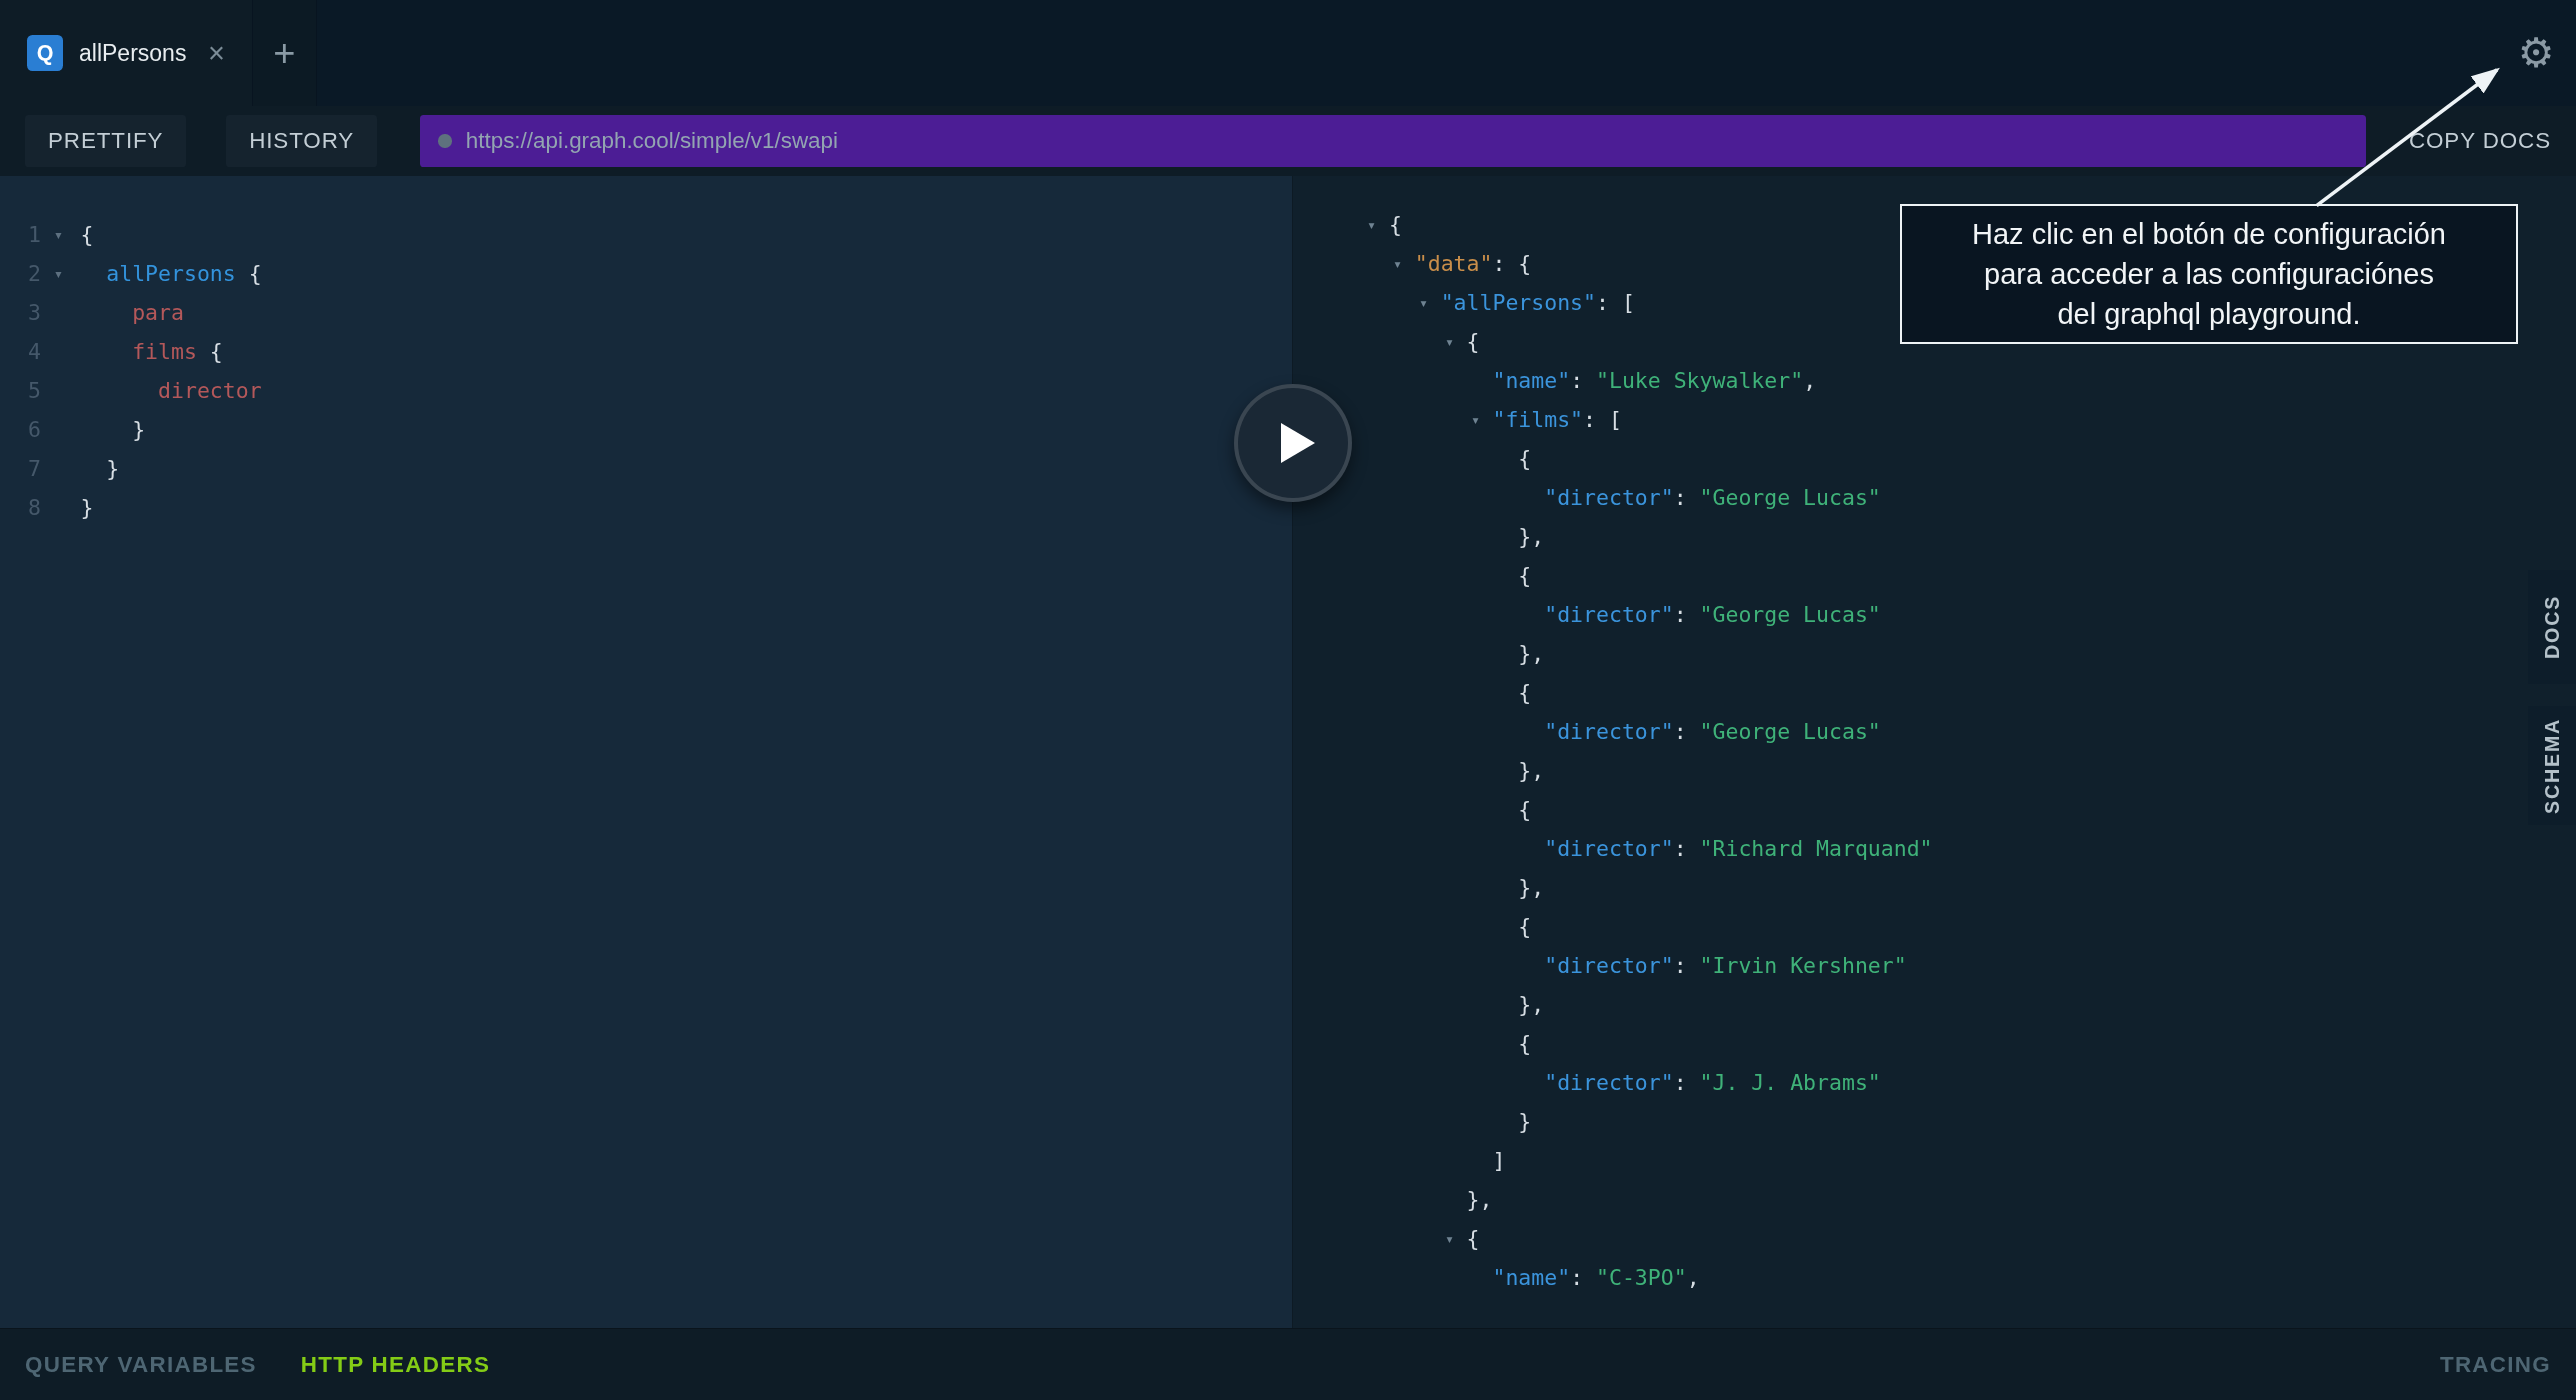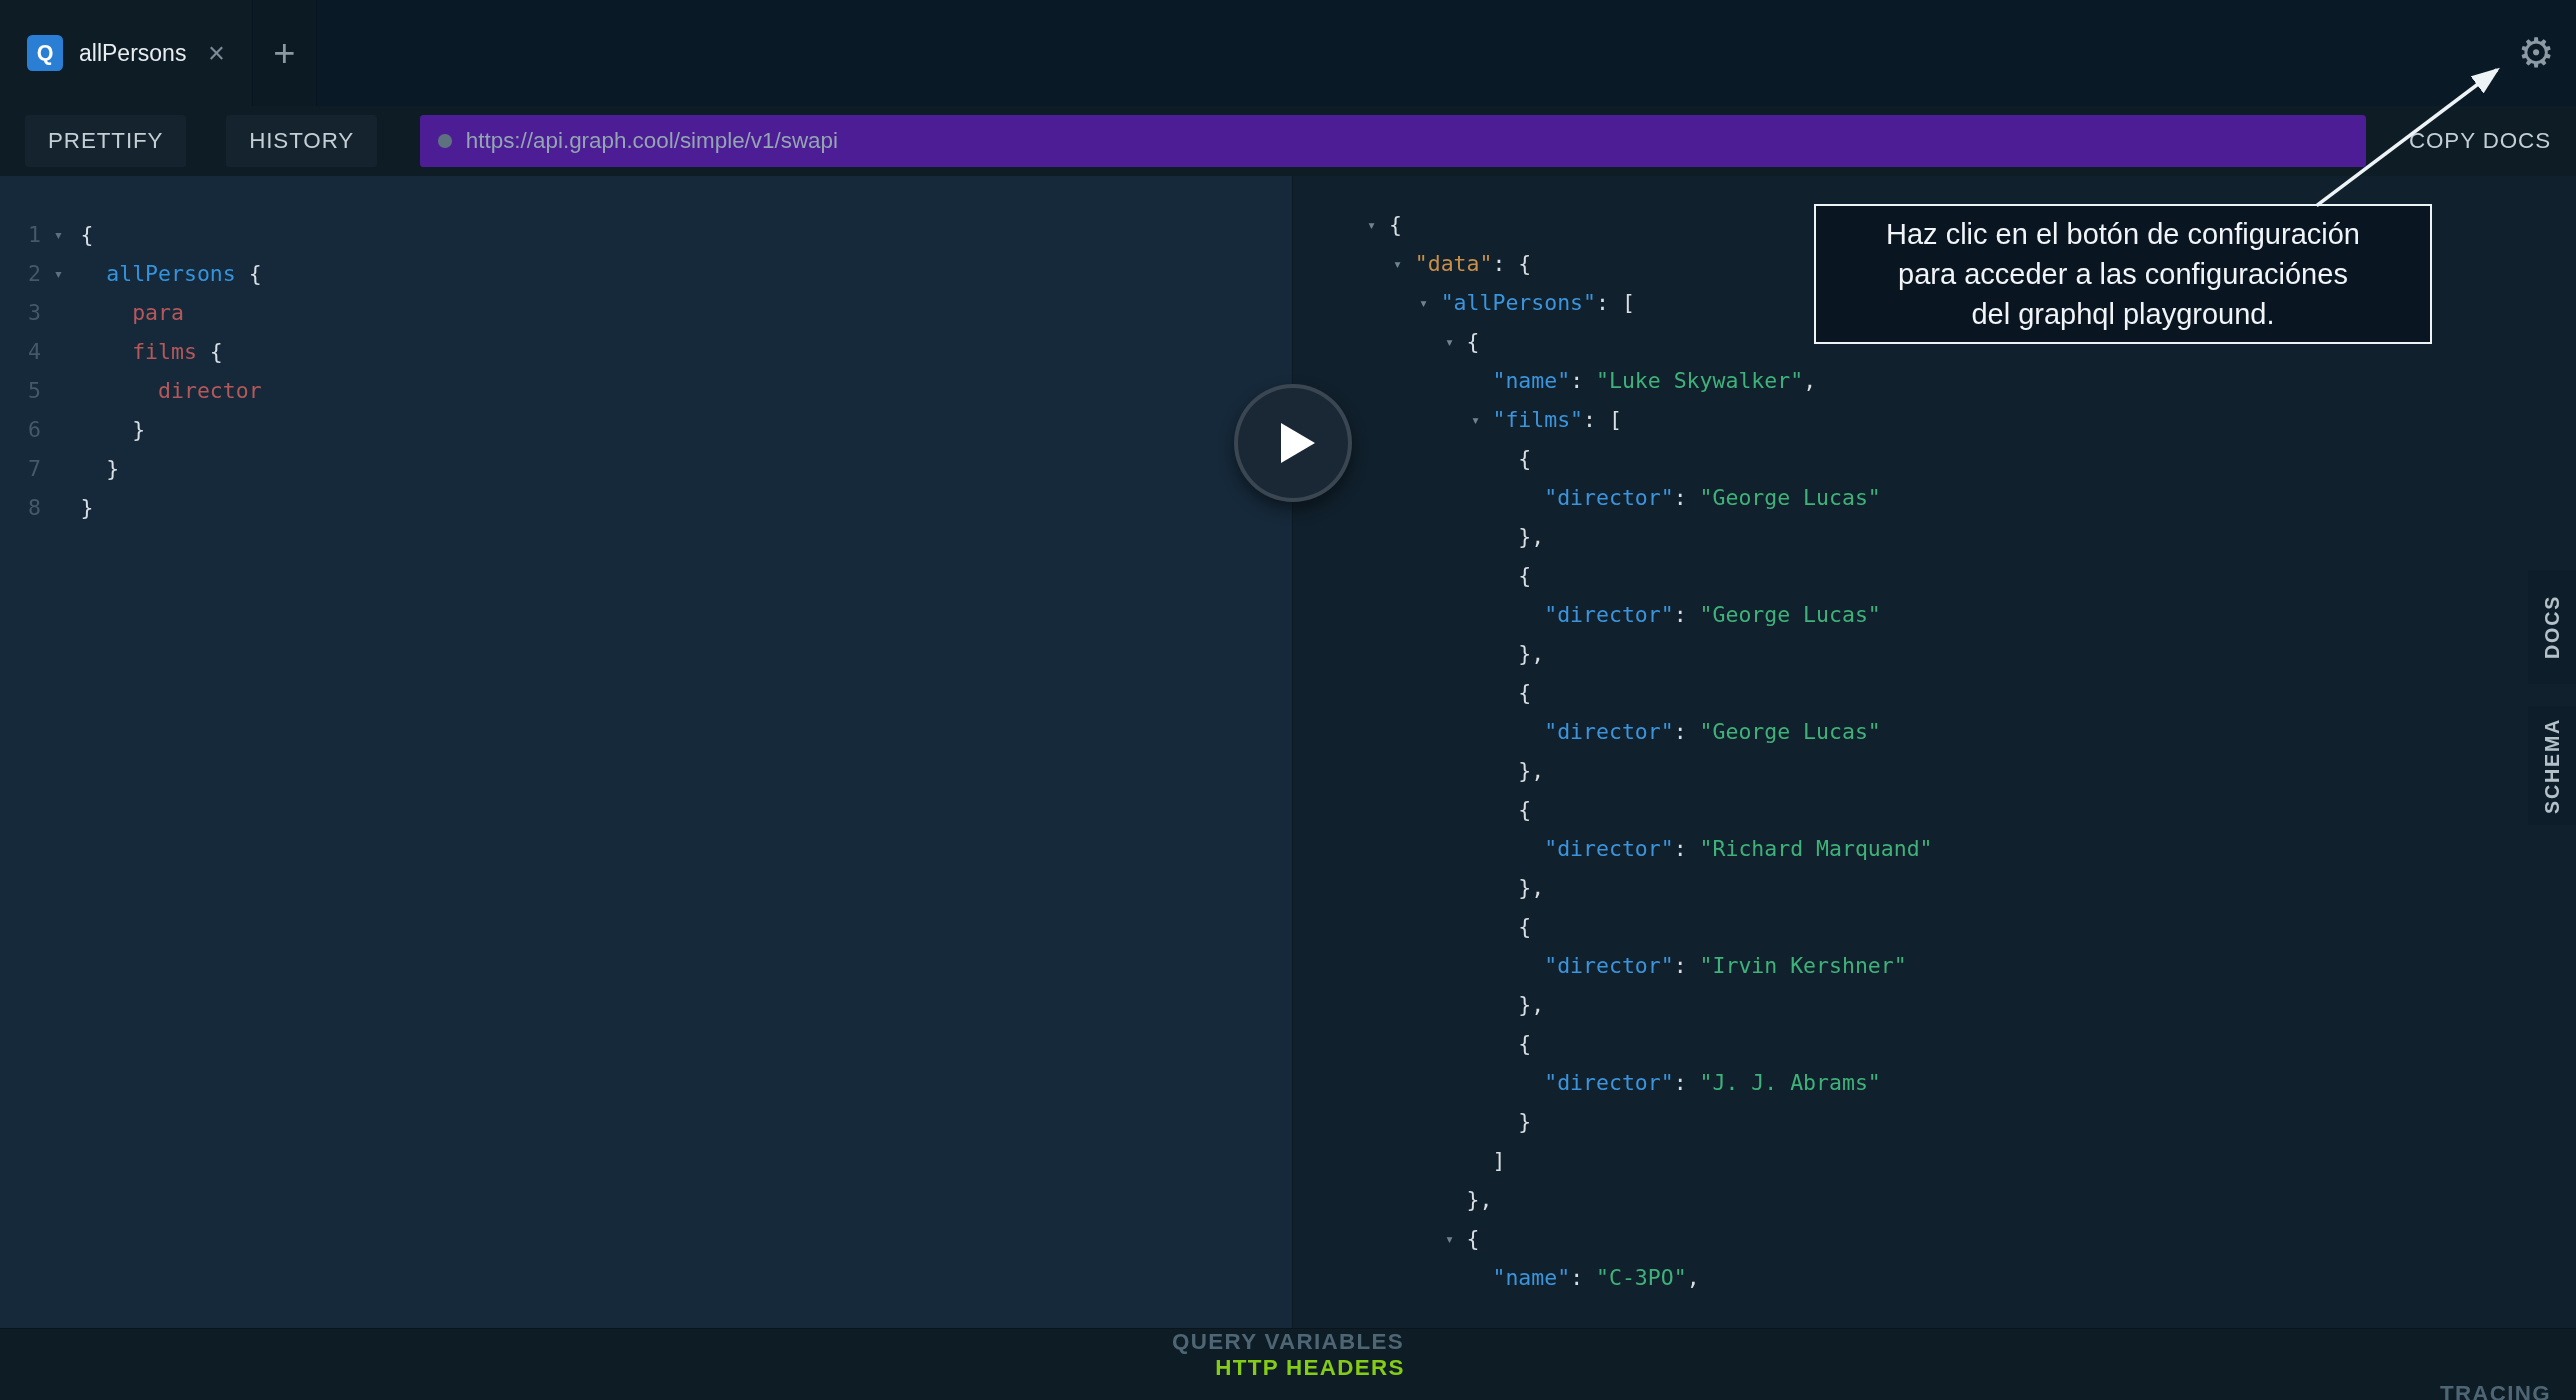--- a/index.html
+++ b/index.html
@@ -75,29 +75,29 @@
 
   
   .sidetab { position:absolute; right:0; width:48px; background:#0d1d2a; color:#b4c1c9;
              display:flex; align-items:center; justify-content:center; cursor:pointer;
              writing-mode:vertical-rl; transform:rotate(180deg); font-size:19.7px; font-weight:bold;
              letter-spacing:1.8px; z-index:6; }
   .sidetab.docs   { top:394px; height:114px; }
   .sidetab.schema { top:530px; height:119px; }
 
   
-  .annotation { position:absolute; left:1814px; top:204px; width:618px;
+  .annotation { position:absolute; left:1900px; top:204px; width:618px;
                 background:rgba(9,20,30,0.82); border:2.7px solid #eef3f6; color:#f2f5f7;
                 text-align:center; font-size:29px; line-height:40px; padding:8px 16px; z-index:8; }
   .arrow-svg { position:absolute; left:2263px; top:50px; width:268px; height:170px;
                overflow:visible; pointer-events:none; z-index:9; }
 
   
   .bottombar { display:flex; align-items:center; height:73px; background:#0e1c26;
-               border-top:1.8px solid #0a141c; padding:0 25px;flex-direction:column; }
+               border-top:1.8px solid #0a141c; padding:0 25px; }
   .bb { font-size:22.4px; font-weight:bold; letter-spacing:1.3px; cursor:pointer; }
   .bb.dim { color:#4e6673; }
   .bb.lit { color:#84cc16; margin-left:44px; }
   .bb.right { margin-left:auto; }
 </style>
 </head>
 <body>
 
 <div class="app">
 

